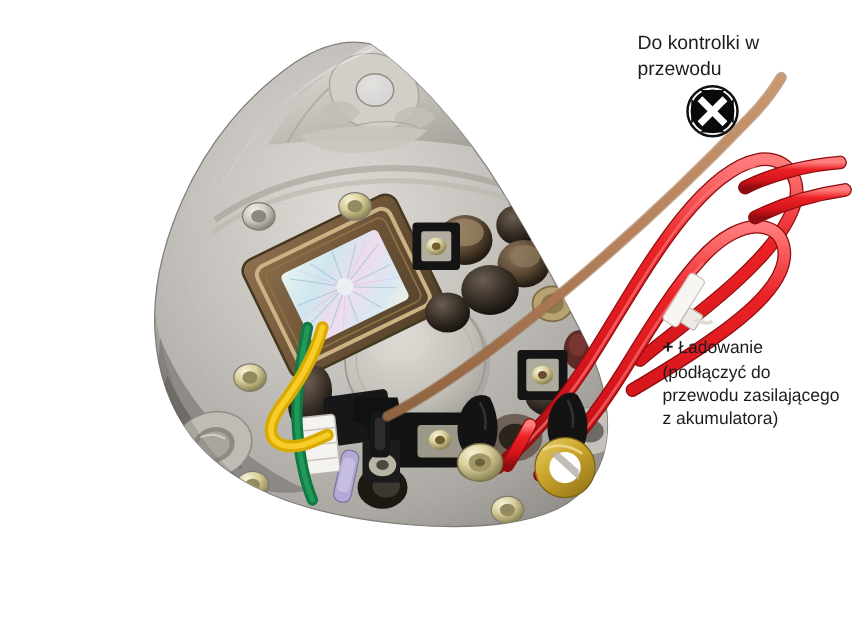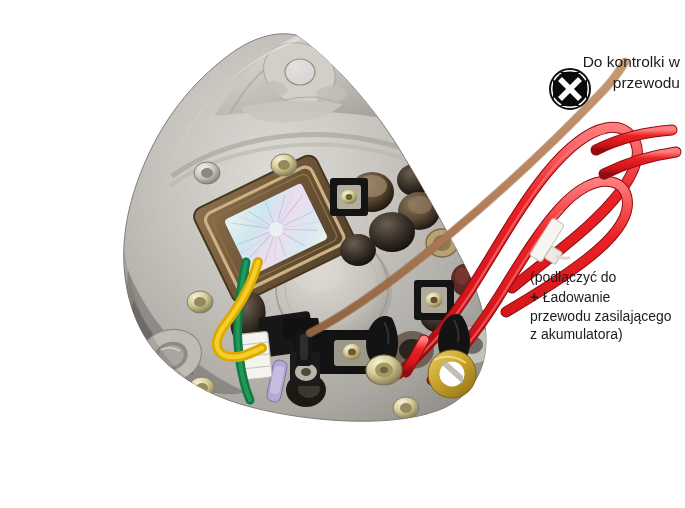--- a/index.html
+++ b/index.html
@@ -1,21 +1,21 @@
 <!DOCTYPE html>
 <html><head>
 <meta charset="utf-8">
 <style>
   html,body{margin:0;padding:0;background:#ffffff;}
   body{width:685px;height:508px;position:relative;overflow:hidden;
        font-family:"Liberation Sans",sans-serif;color:#1a1a1a;}
   #stage{position:absolute;inset:0;width:685px;height:508px;background:#ffffff;}
   svg.layer{position:absolute;left:0;top:0;width:685px;height:508px;}
   .anno{position:absolute;line-height:1.33;color:#1c1c1c;}
-  #label-lamp{left:510px;top:52px;font-size:15.5px;width:170px;text-align:right;}
+  #label-lamp{left:510px;top:25px;font-size:15.5px;width:170px;}
   #label-charge{left:530px;top:268px;font-size:14px;width:155px;}
   #label-charge .plus{font-weight:bold;font-size:15px;}
   .lbl-line{display:block;white-space:nowrap;}
 </style>
 </head>
 <body>
 
 <div id="stage">
 
   <svg class="layer" viewBox="0 0 685 508">
@@ -377,19 +377,19 @@
       </g>
     </g>
   </svg>
 
   <div class="anno" id="label-lamp">
     <span class="lbl-line">Do kontrolki w</span>
     <span class="lbl-line">przewodu</span>
   </div>
 
   <div class="anno" id="label-charge">
+    <span class="lbl-line"><span class="plus">+</span><span> Ładowanie</span></span>
     <span class="lbl-line">(podłączyć do</span>
-    <span class="lbl-line"><span class="plus">+</span><span> Ładowanie</span></span>
     <span class="lbl-line">przewodu zasilającego</span>
     <span class="lbl-line">z akumulatora)</span>
   </div>
 
 </div>
 
 </body></html>

